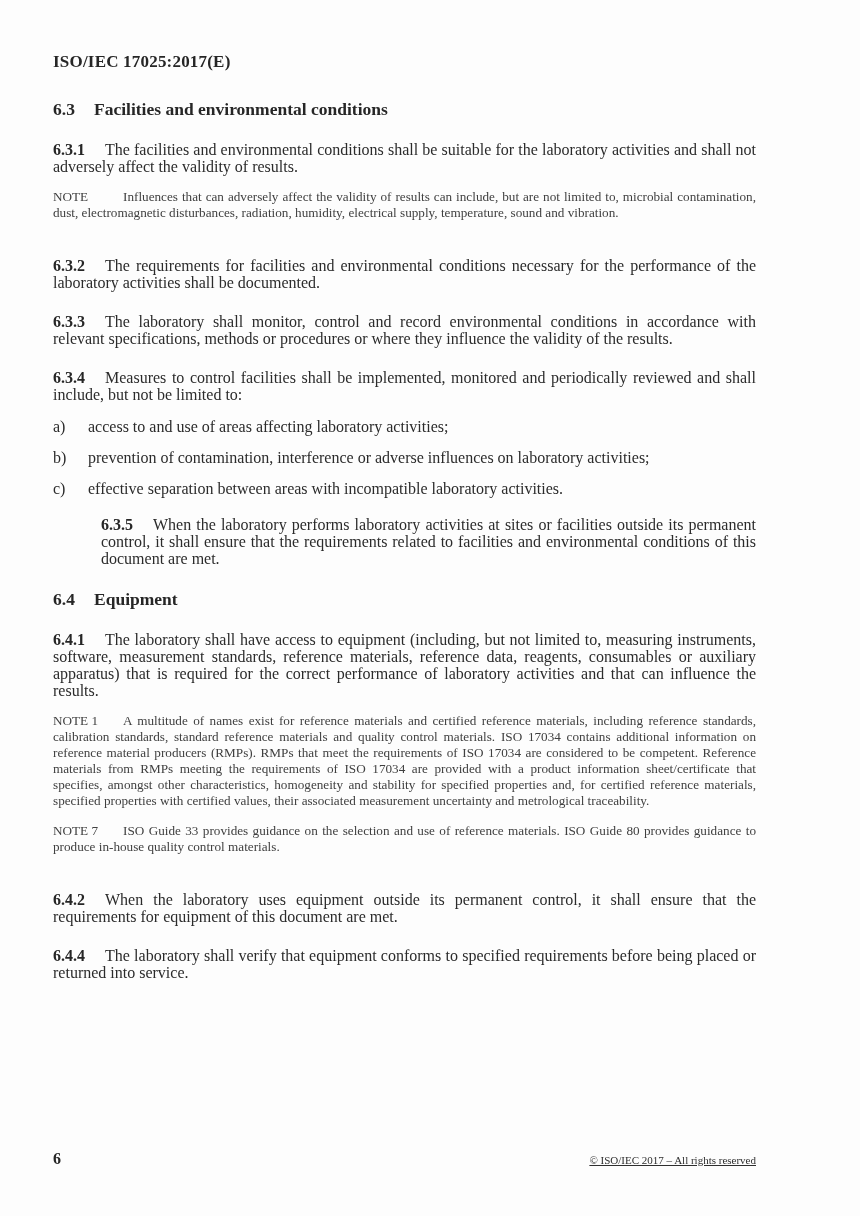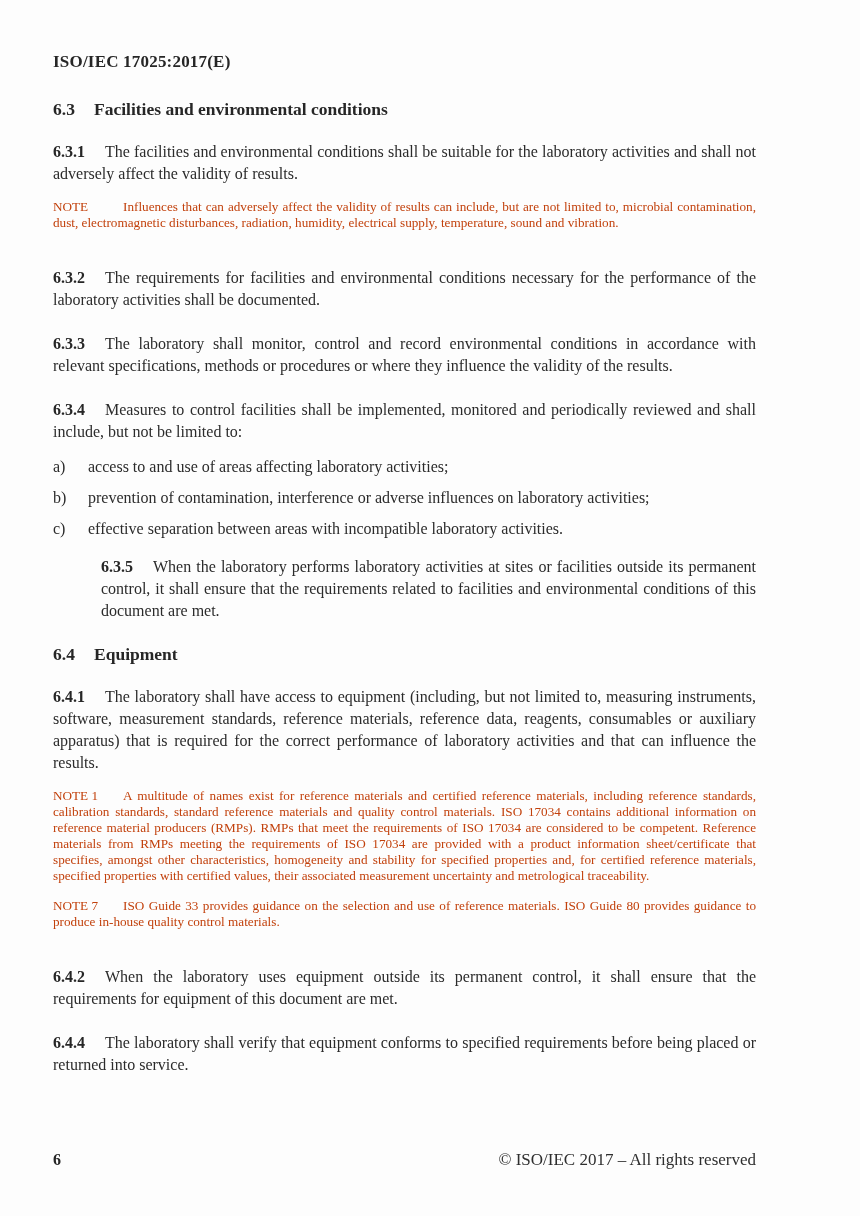--- a/index.html
+++ b/index.html
@@ -30,39 +30,39 @@
     font-weight: bold;
     color: #262626;
     margin: 22px 0 0 0;
   }
   .section-heading .h-num {
     display: inline-block;
     width: 41px;
   }
   .clause {
     font-size: 16px;
-    line-height: 22px;
+    line-height: 17px;
     text-align: justify;
     margin: 22px 0 0 0;
   }
   .clause .c-num {
     display: inline-block;
     width: 52px;
     font-weight: bold;
     color: #262626;
   }
   .clause.first-after-heading {
     margin-top: 21px;
   }
   .note {
     font-size: 13.2px;
     line-height: 16px;
     text-align: justify;
     margin: 14px 0 0 0;
-    color: #c2410c;
+    color: #404040;
   }
   .note .n-label {
     display: inline-block;
     min-width: 70px;
   }
   .note + .clause {
     margin-top: 36px;
   }
   .list-item {
     font-size: 16px;
@@ -91,22 +91,23 @@
     display: flex;
     justify-content: space-between;
     align-items: baseline;
   }
   .footer .page-num {
     font-size: 16px;
     font-weight: bold;
     color: #262626;
   }
   .footer .copyright {
-    font-size: 17px;
+    font-size: 11px;
     color: #2e2e2e;
+    text-decoration: underline;
   }
 </style>
 </head>
 <body>
 
 <div class="page">
 
   <div class="doc-header">ISO/IEC 17025:2017(E)</div>
 
   <div class="section-heading">

